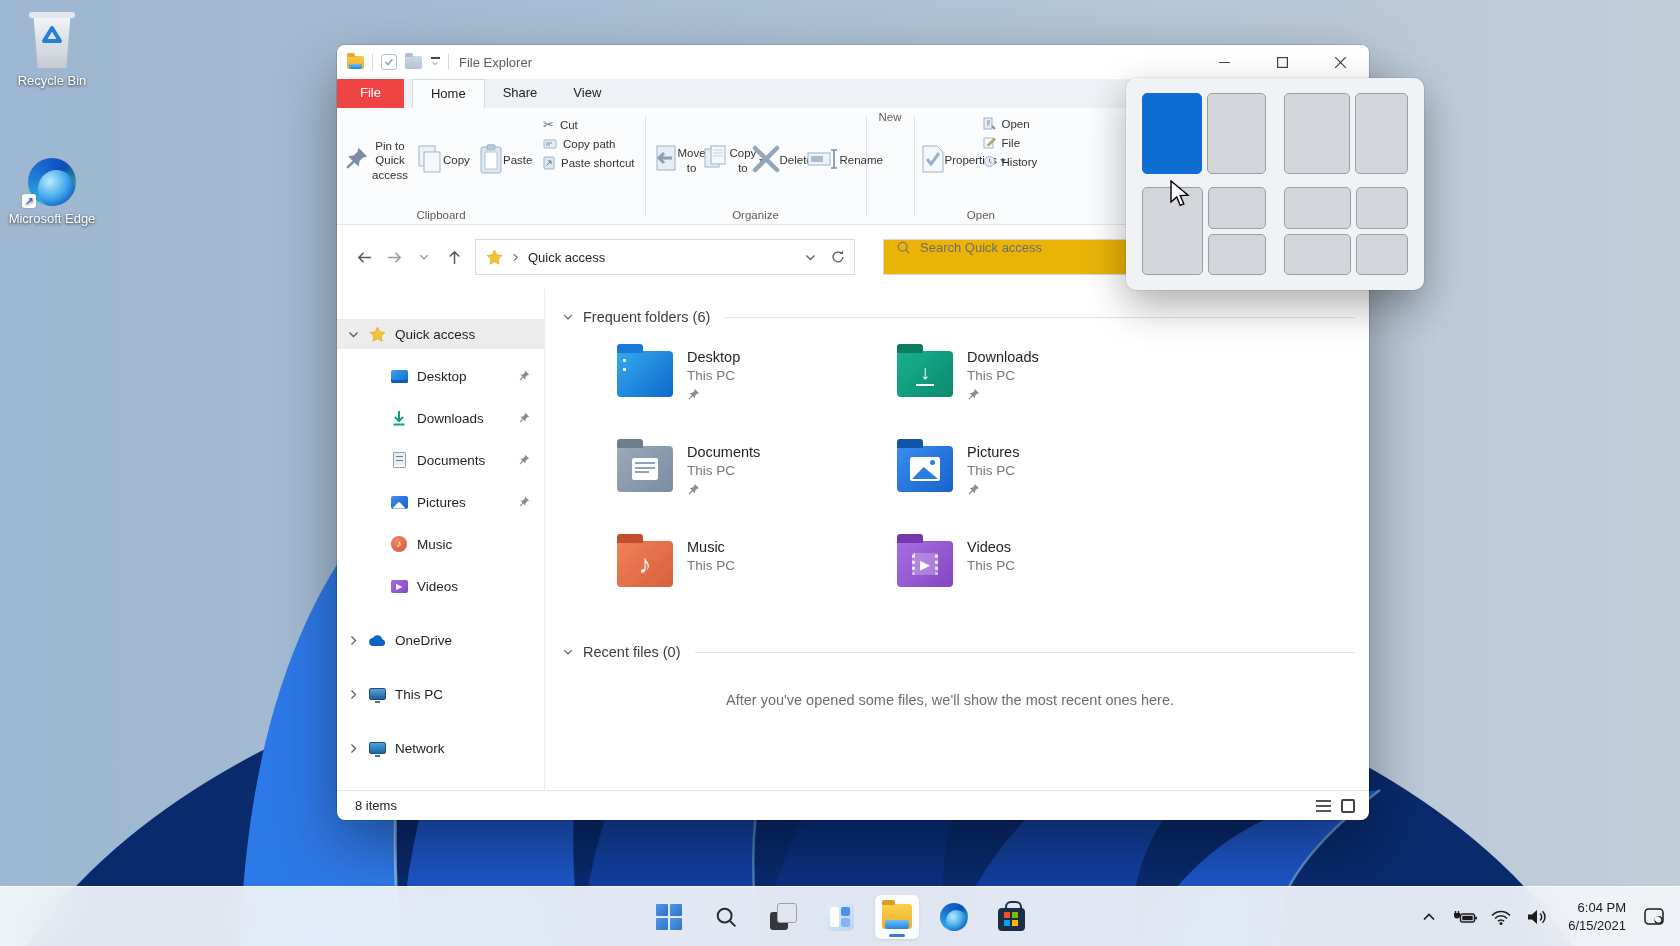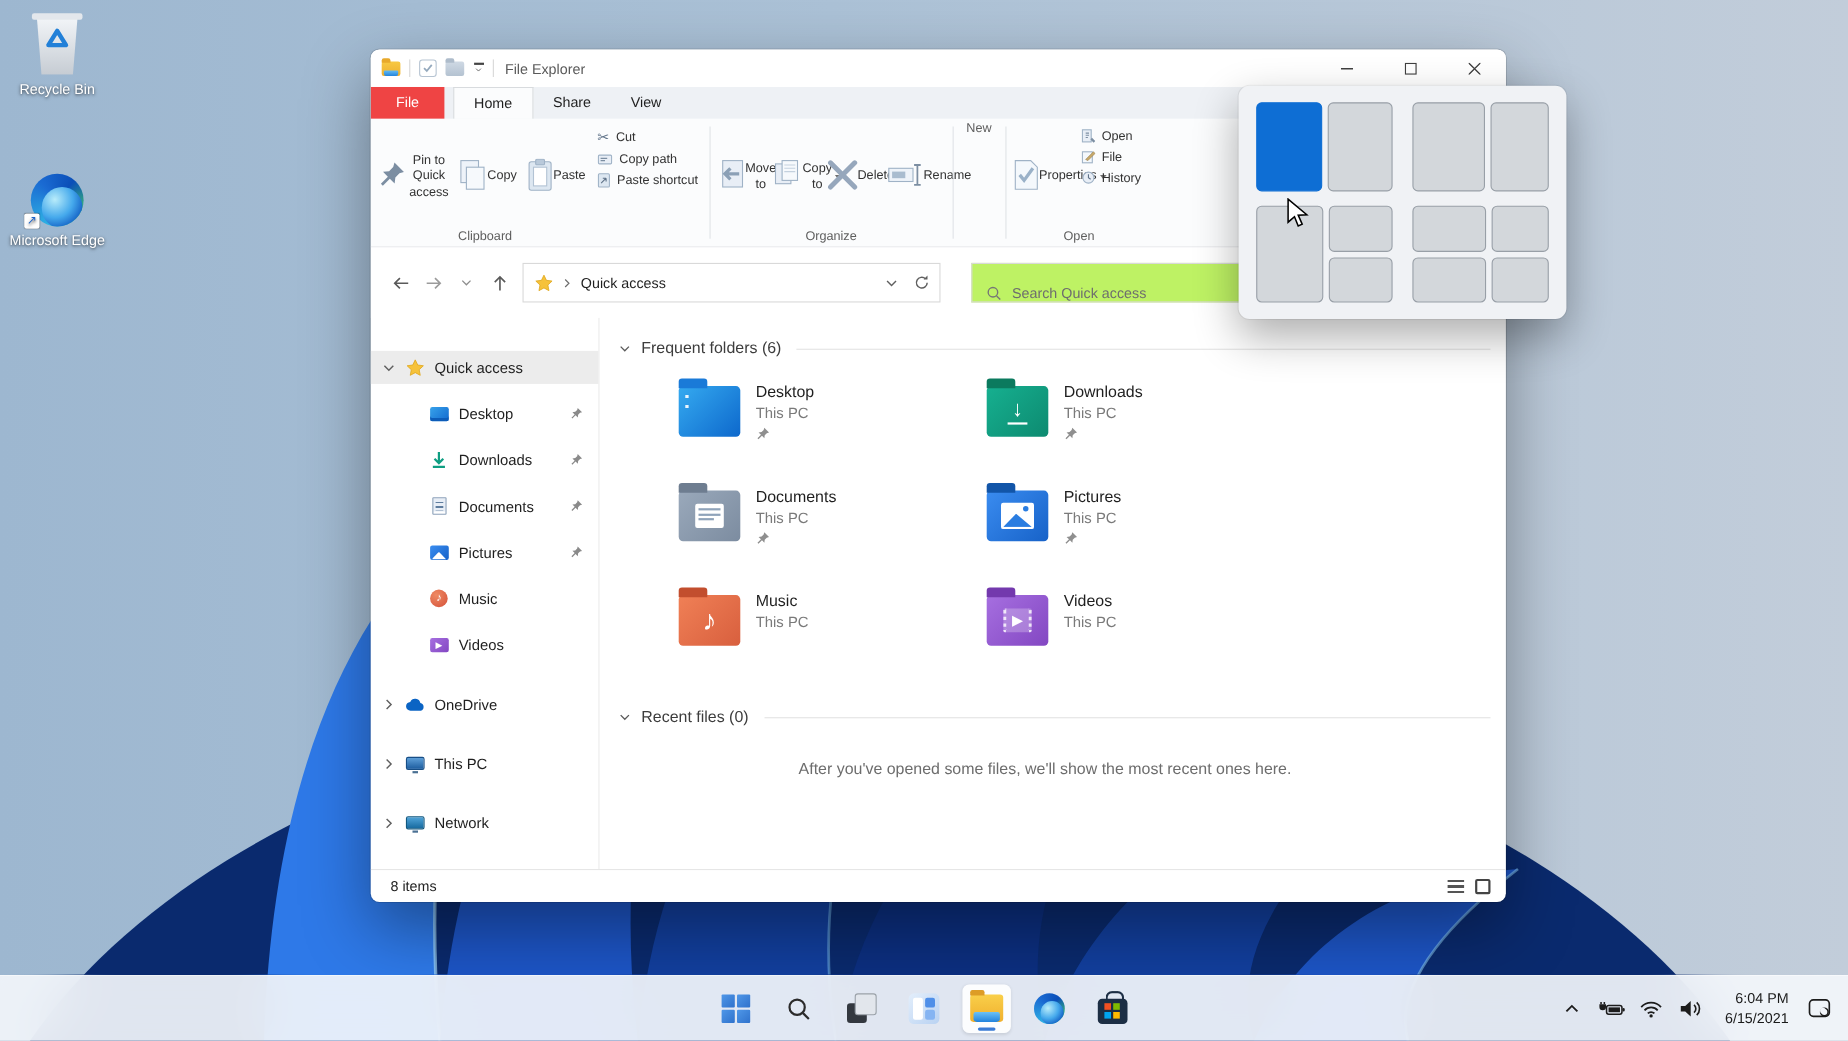--- a/index.html
+++ b/index.html
@@ -71,22 +71,22 @@
   .caret { display:inline-block; width:0; height:0; border-left:3.5px solid transparent;
     border-right:3.5px solid transparent; border-top:4px solid #6e6e6e; vertical-align:middle; margin-left:3px; }
   .sheet { background:#eef3f9; border:1px solid #9fb2c6; border-radius:1px; }
 
   .addrrow { height:64px; flex:0 0 64px; display:flex; align-items:center; background:#fff; padding-right:14px; }
   .nav-btn { width:30px; height:30px; display:flex; align-items:center; justify-content:center; color:#5a5a5a; }
   .nav-btns { display:flex; align-items:center; padding-left:12px; }
   .addrbox { width:380px; height:36px; border:1px solid #d9d9d9; background:#fff; display:flex;
     align-items:center; gap:7px; padding:0 8px 0 10px; margin-left:6px; font-size:13px; color:#1f1f1f; }
   .addr-spacer { flex:1; }
-  .searchbox { flex:1; height:36px; border:1px solid #d9d9d9; background:#bef264; margin-left:28px;
-    display:flex; align-items:flex-end; gap:9px; padding:0 12px; }
+  .searchbox { flex:1; height:36px; border:1px solid #d9d9d9; background:#eab308; margin-left:28px;
+    display:flex; align-items:flex-start; gap:9px; padding:0 12px; }
   .searchbox input { border:none; outline:none; flex:1; font-size:13px; color:#333;
     font-family:"Liberation Sans","DejaVu Sans",sans-serif; background:transparent; }
   .searchbox input::placeholder { color:#6e6e6e; opacity:1; }
 
   .main { flex:1; display:flex; min-height:0; }
   .sidebar { width:208px; flex:0 0 208px; border-right:1px solid #ececec; padding-top:30px;
     font-size:13.5px; color:#1f1f1f; }
   .side-item { height:30px; display:flex; align-items:center; margin-bottom:12px; padding-left:10px; position:relative; }
   .side-item.sel { background:#ececec; }
   .side-item.child { padding-left:48px; }

